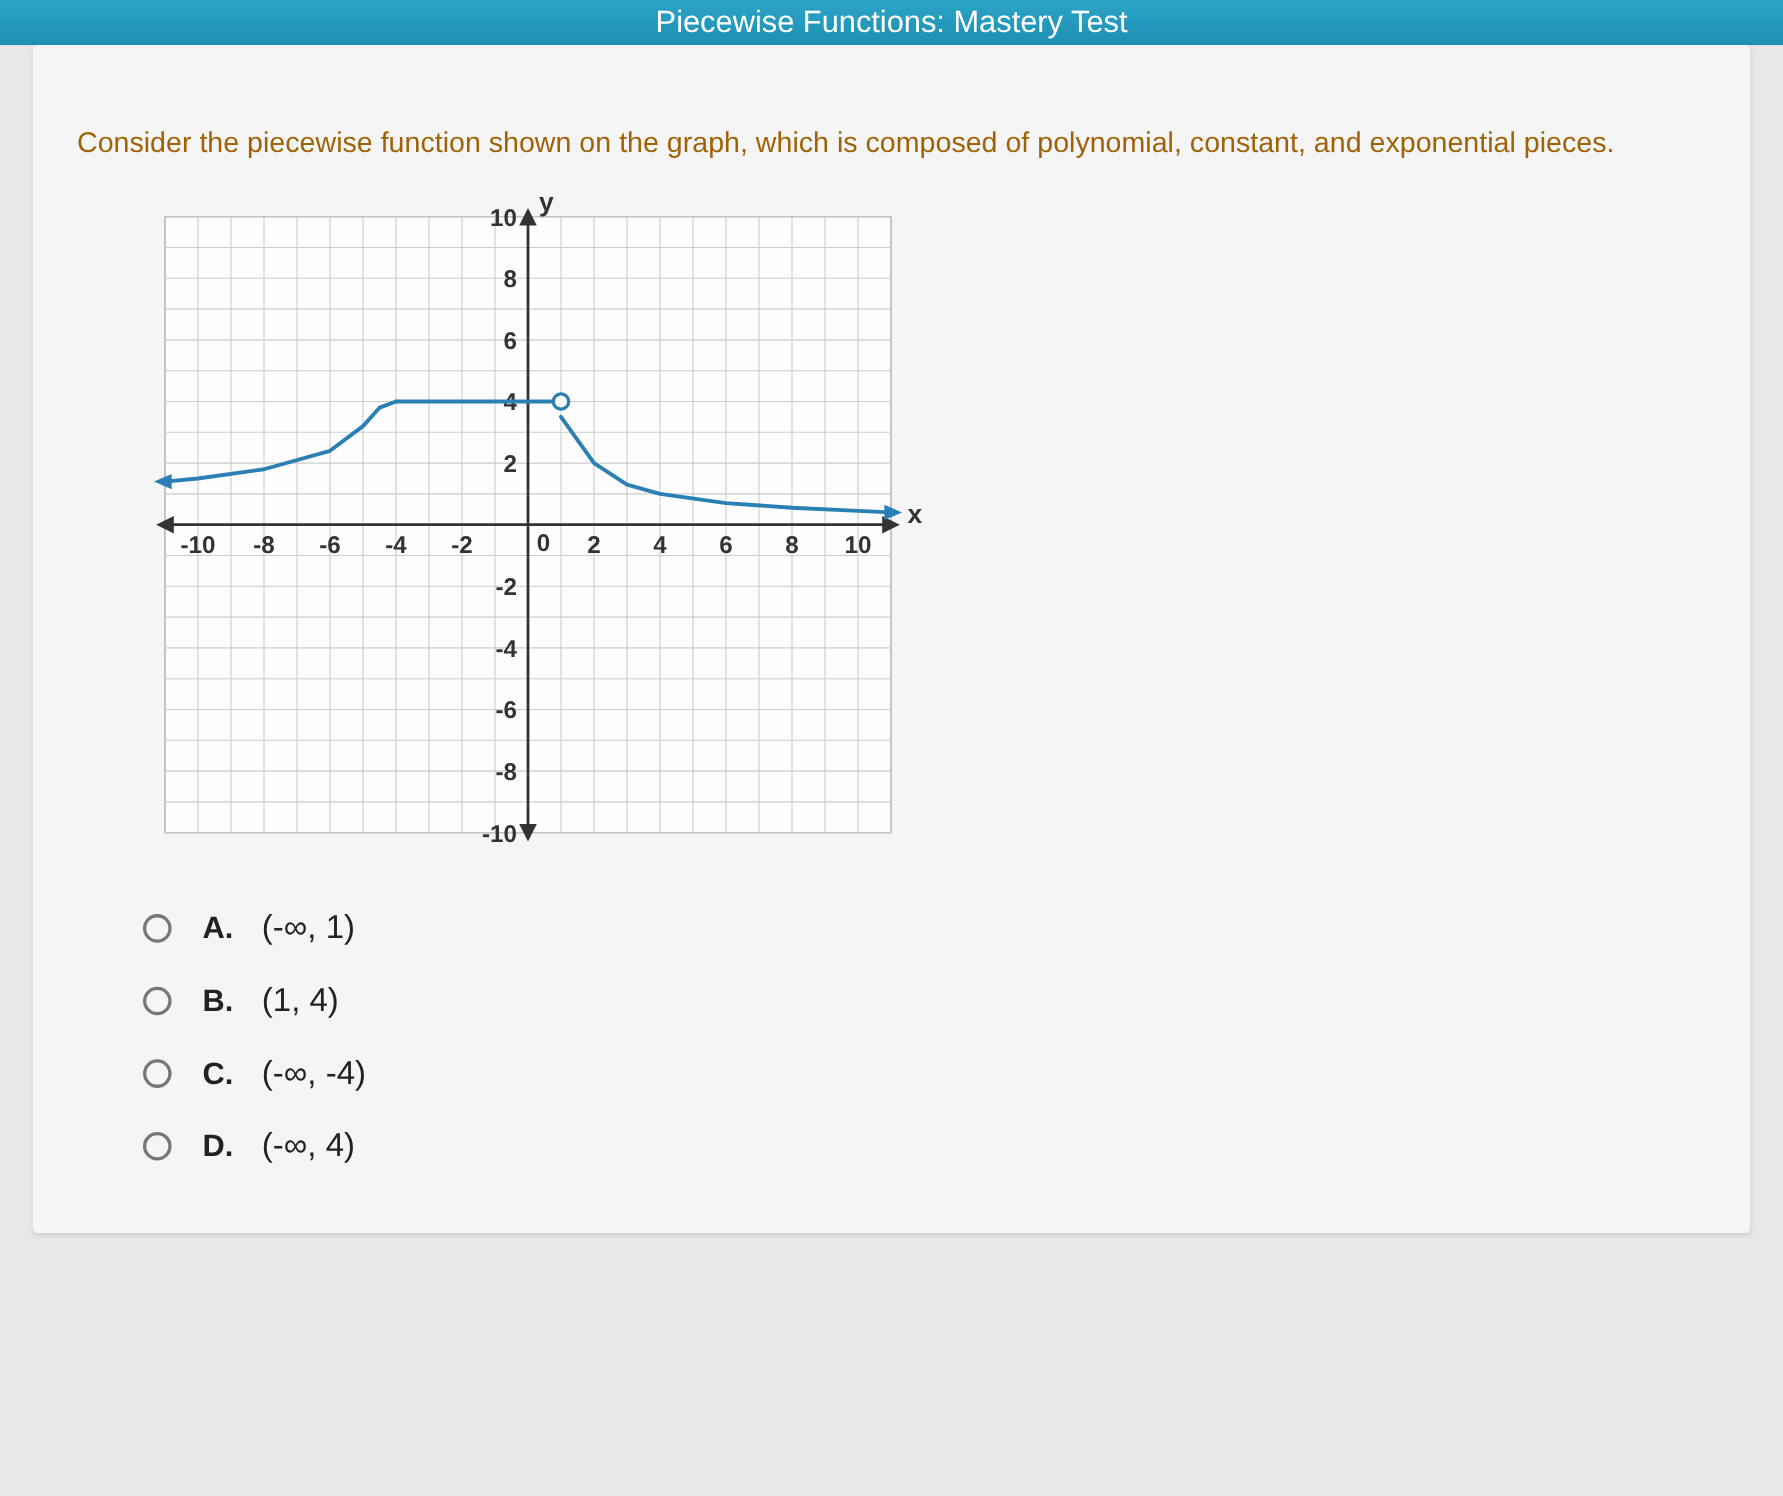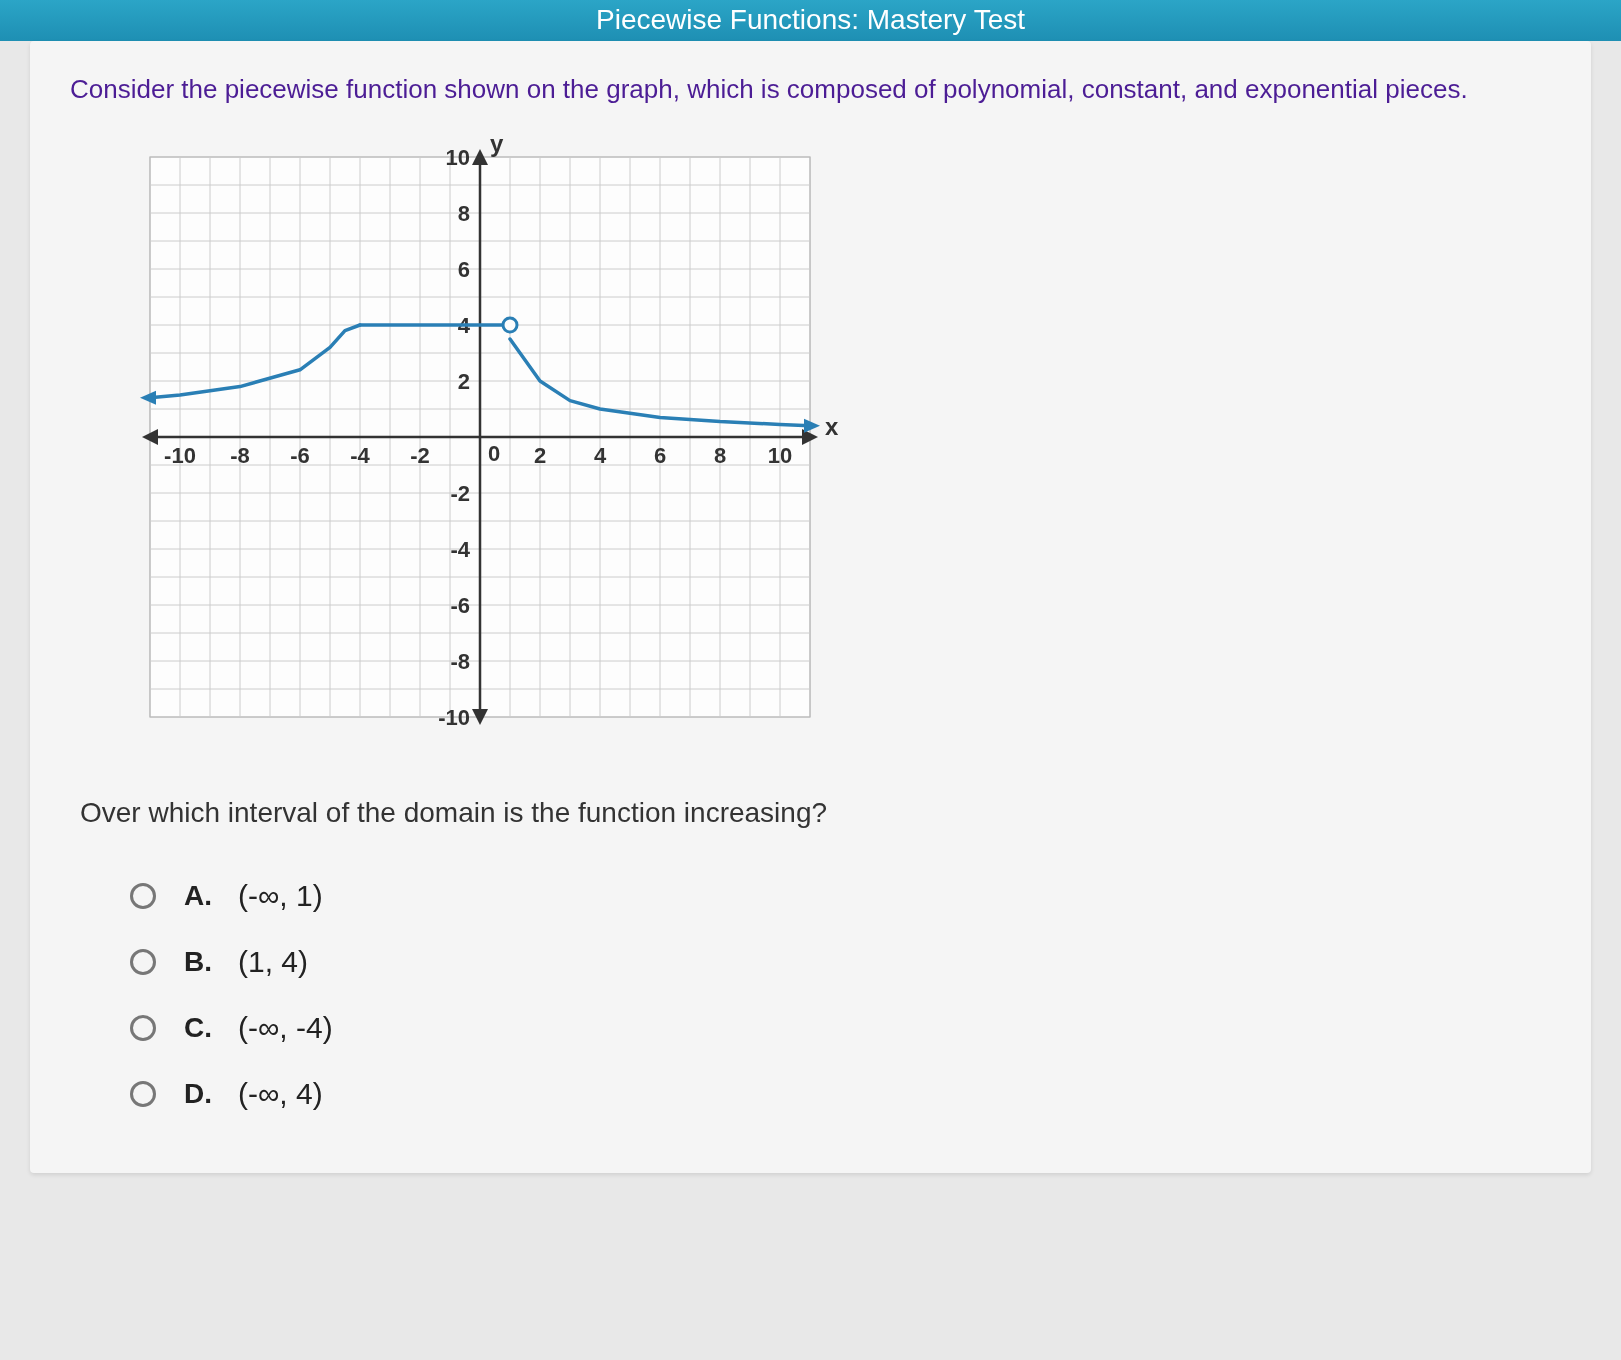--- a/index.html
+++ b/index.html
@@ -23,23 +23,24 @@
     }
     .content-card {
       background: #f5f5f5;
       margin: 0 30px;
       border-radius: 4px;
       padding: 30px 40px;
       box-shadow: 0 2px 4px rgba(0,0,0,0.1);
     }
     .question-text {
       font-size: 26px;
-      color: #4c1d95;
+      color: #a16207;
       margin-bottom: 20px;
       line-height: 1.4;
+      margin-top: 40px;
     }
     .graph-container {
       position: relative;
       width: 750px;
       height: 620px;
       margin: 20px 0 40px 40px;
     }
     .graph-svg {
       width: 100%;
       height: 100%;
@@ -186,21 +187,20 @@
           <path d="M40 270.8 L70 268 L130 259.6 L190 242.8 L220 220.39999999999998 L235 203.60000000000002 L250 198 " fill="none" stroke="#2a7fb5" stroke-width="3.5" stroke-linecap="round" stroke-linejoin="round"></path>
           <polygon points="30,270.8 46,263.8 46,277.8" fill="#2a7fb5"></polygon>
           <path d="M250 198 L400 198 " fill="none" stroke="#2a7fb5" stroke-width="3.5" stroke-linecap="round" stroke-linejoin="round"></path>
           <circle cx="400" cy="198" r="7" fill="#fdfdfd" stroke="#2a7fb5" stroke-width="3"></circle>
           <path d="M400 212 L430 254 L460 273.6 L490 282 L550 290.4 L610 294.6 L670 297.4 L700 298.8 " fill="none" stroke="#2a7fb5" stroke-width="3.5" stroke-linecap="round" stroke-linejoin="round"></path>
           <polygon points="710,298.8 694,291.8 694,305.8" fill="#2a7fb5"></polygon>
         </g>
     </svg>
   </div>
 
-  <div class="sub-question">Over which interval of the domain is the function increasing?</div>
 
   <div class="options">
     <div class="option-row">
       <div class="radio-circle"></div>
       <span class="option-letter">A.</span>
       <span class="option-text">(-∞, 1)</span>
     </div>
     <div class="option-row">
       <div class="radio-circle"></div>
       <span class="option-letter">B.</span>

